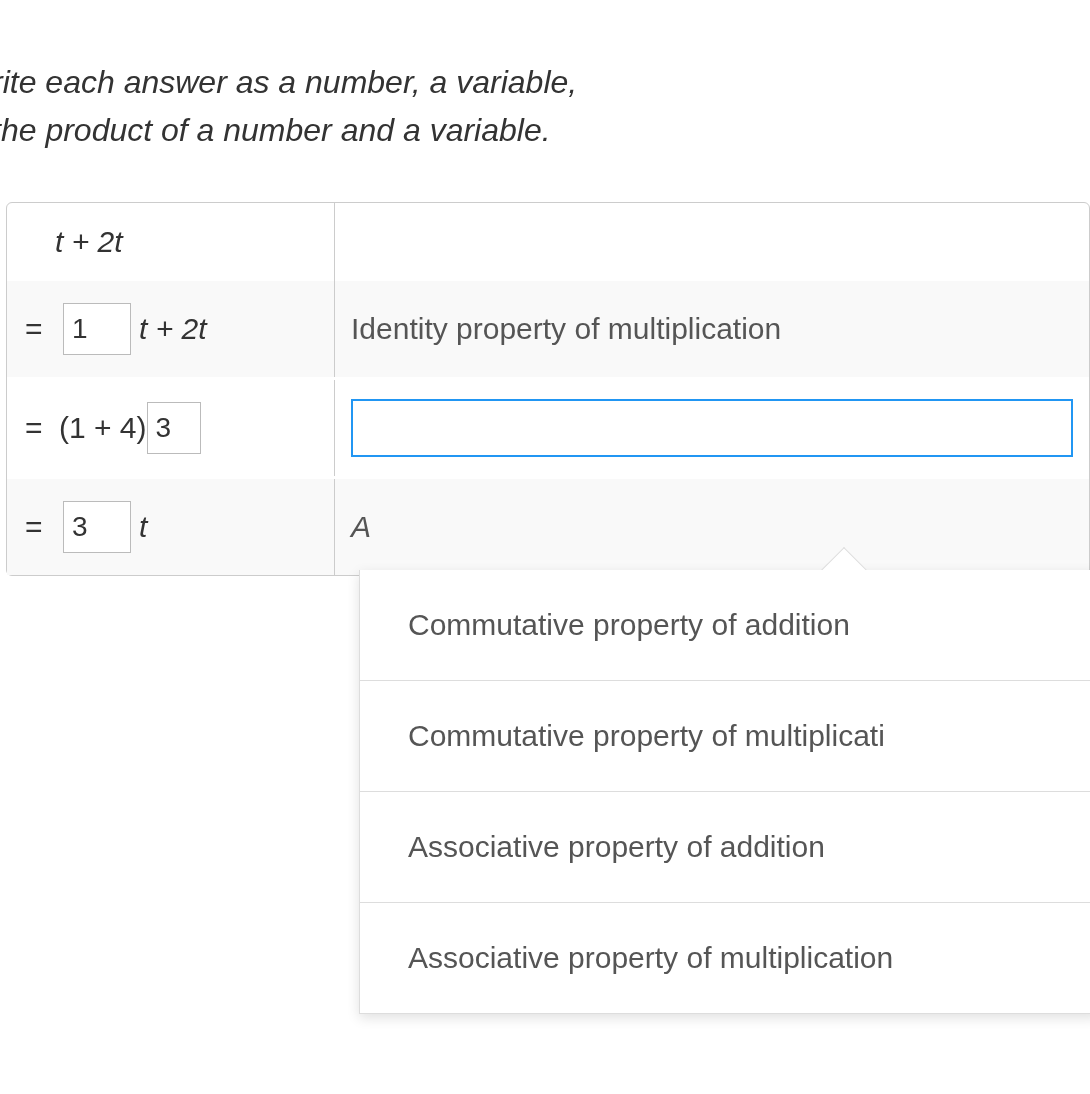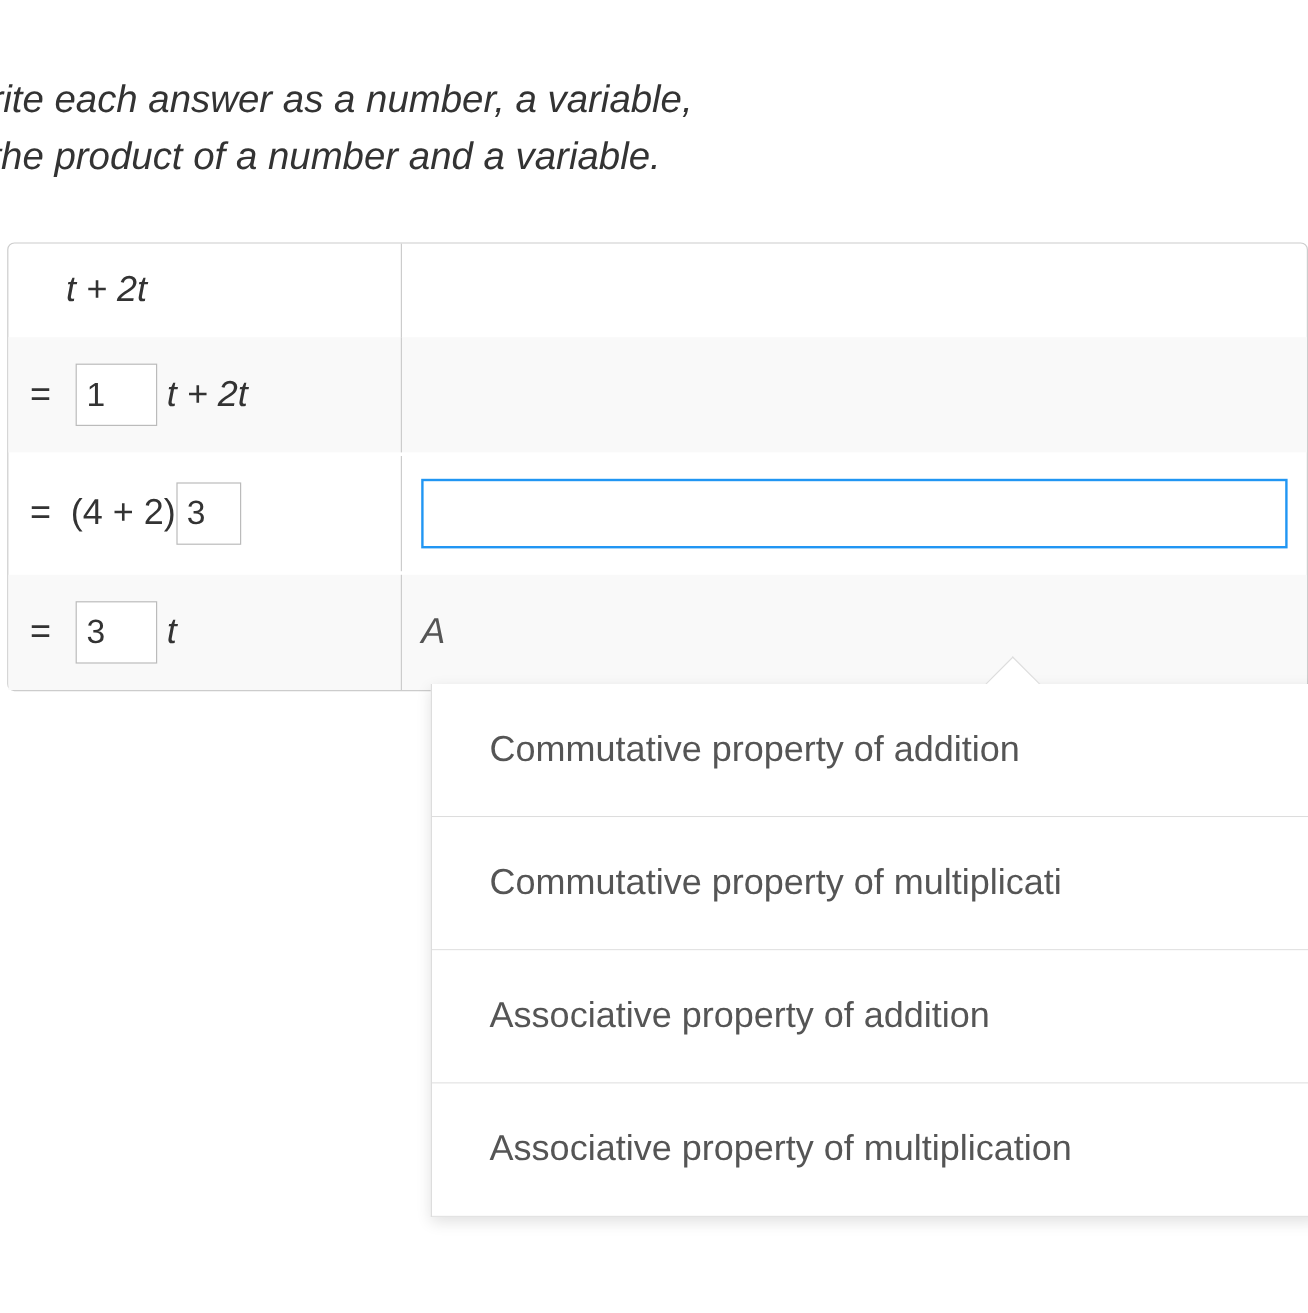--- a/index.html
+++ b/index.html
@@ -151,26 +151,29 @@
     </div>
     <div class="cell-right"></div>
   </div>
 
   <div class="row">
     <div class="cell-left">
       <span class="eq">=</span>
       <input class="input-box" value="1" style="">
       <span class="math" style="margin-left:4px">t + 2t</span>
     </div>
+    <div class="cell-right">
+      <span>Identity property of multiplication</span>
+    </div>
   </div>
 
   <div class="row">
     <div class="cell-left">
       <span class="eq">=</span>
-      <span>(4 + 2)</span>
+      <span>(1 + 4)</span>
       <input class="input-box narrow" style="margin-left: 0px;" value="3">
     </div>
     <div class="cell-right">
       <div class="dropdown-input"></div>
     </div>
   </div>
 
   <div class="row">
     <div class="cell-left">
       <span class="eq">=</span>

